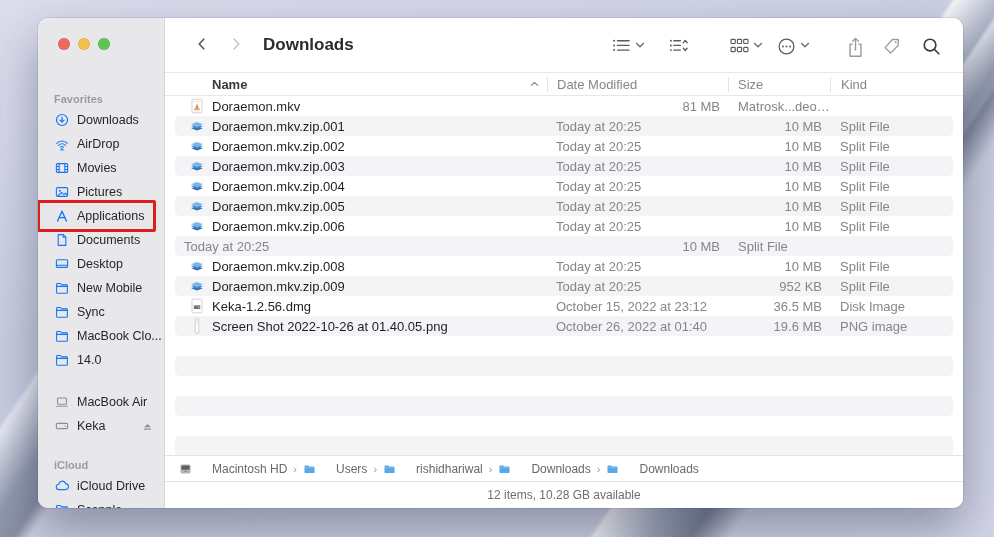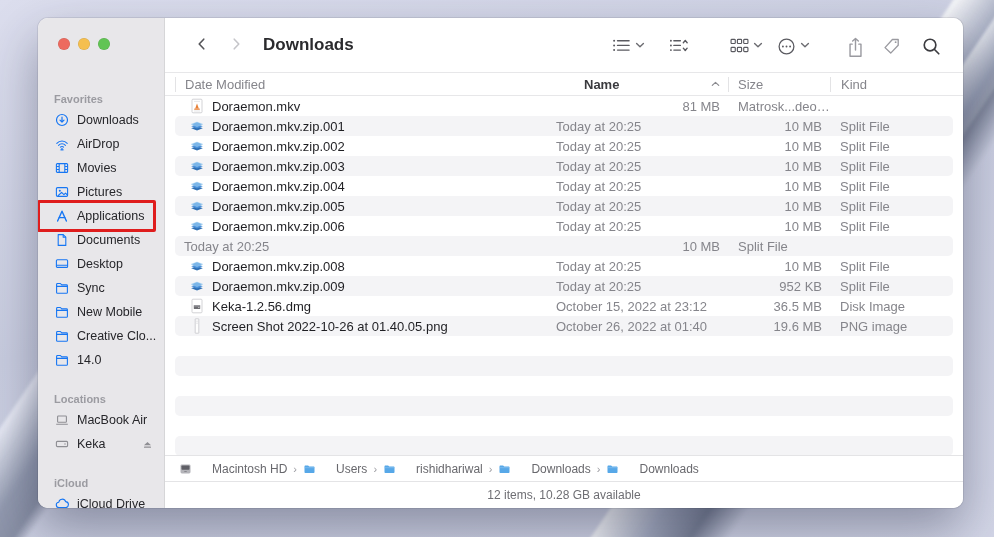--- a/index.html
+++ b/index.html
@@ -184,57 +184,56 @@
     <span class="lbl">Desktop</span>
   </div>
 
   <div class="side-item">
     <span class="icon">
                 <svg viewBox="0 0 14 14" fill="none" stroke="currentColor" stroke-width="1.1" stroke-linejoin="round">
                   <path d="M1.6 11.4V3.4c0-.5.4-.9.9-.9h2.9l1.3 1.4h4.8c.5 0 .9.4.9.9v6.6c0 .5-.4.9-.9.9H2.5c-.5 0-.9-.4-.9-.9z"></path>
                   <path d="M1.6 5.4h10.8"></path>
                 </svg>
               </span>
-    <span class="lbl">Sync</span>
+    <span class="lbl">New Mobile</span>
   </div>
 
   <div class="side-item">
     <span class="icon">
                 <svg viewBox="0 0 14 14" fill="none" stroke="currentColor" stroke-width="1.1" stroke-linejoin="round">
                   <path d="M1.6 11.4V3.4c0-.5.4-.9.9-.9h2.9l1.3 1.4h4.8c.5 0 .9.4.9.9v6.6c0 .5-.4.9-.9.9H2.5c-.5 0-.9-.4-.9-.9z"></path>
                   <path d="M1.6 5.4h10.8"></path>
                 </svg>
               </span>
-    <span class="lbl">New Mobile</span>
+    <span class="lbl">Sync</span>
   </div>
 
   <div class="side-item">
     <span class="icon">
                 <svg viewBox="0 0 14 14" fill="none" stroke="currentColor" stroke-width="1.1" stroke-linejoin="round">
                   <path d="M1.6 11.4V3.4c0-.5.4-.9.9-.9h2.9l1.3 1.4h4.8c.5 0 .9.4.9.9v6.6c0 .5-.4.9-.9.9H2.5c-.5 0-.9-.4-.9-.9z"></path>
                   <path d="M1.6 5.4h10.8"></path>
                 </svg>
               </span>
-    <span class="lbl">Creative Clo...</span>
+    <span class="lbl">MacBook Clo...</span>
   </div>
 
   <div class="side-item">
     <span class="icon">
                 <svg viewBox="0 0 14 14" fill="none" stroke="currentColor" stroke-width="1.1" stroke-linejoin="round">
                   <path d="M1.6 11.4V3.4c0-.5.4-.9.9-.9h2.9l1.3 1.4h4.8c.5 0 .9.4.9.9v6.6c0 .5-.4.9-.9.9H2.5c-.5 0-.9-.4-.9-.9z"></path>
                   <path d="M1.6 5.4h10.8"></path>
                 </svg>
               </span>
     <span class="lbl">14.0</span>
   </div>
 </div>
   </div>
 
   <div class="side-section">
-    <div class="sec-label">Locations</div>
     <div>
   <div class="side-item gray">
     <span class="icon">
                 <svg viewBox="0 0 14 14" fill="none" stroke="currentColor" stroke-width="1.1">
                   <rect x="2.6" y="3" width="8.8" height="6.2" rx=".8"></rect>
                   <path d="M1.2 11.2h11.6"></path>
                 </svg>
               </span>
     <span class="lbl">MacBook Air</span>
   </div>
@@ -380,29 +379,29 @@
               <svg viewBox="0 0 17 17" fill="none" stroke="currentColor" stroke-width="1.5" stroke-linecap="round">
                 <circle cx="7.2" cy="7.2" r="5.2"></circle>
                 <path d="M11.2 11.2 15 15"></path>
               </svg>
             </span>
         </button>
       </div>
     </div>
 
     <div class="cols">
-      <div class="cell c-date">Date Modified</div>
       <div class="cell c-name">
         <span>Name</span>
         <span class="caret">
             <svg viewBox="0 0 10 6" fill="none" stroke="currentColor" stroke-width="1.3" stroke-linecap="round" stroke-linejoin="round">
               <path d="M1.4 4.6 5 1.2l3.6 3.4"></path>
             </svg>
           </span>
       </div>
+      <div class="cell c-date">Date Modified</div>
       <div class="cell c-size">Size</div>
       <div class="cell c-kind">Kind</div>
     </div>
 
     <div class="rows">
   <div class="frow">
     <div class="f-name">
       <span class="ficon">
               <svg viewBox="0 0 16 16">
                 <rect x="3" y="1.2" width="10" height="13.6" rx="1" fill="#fff" stroke="#c8c8cc" stroke-width=".8"></rect>

